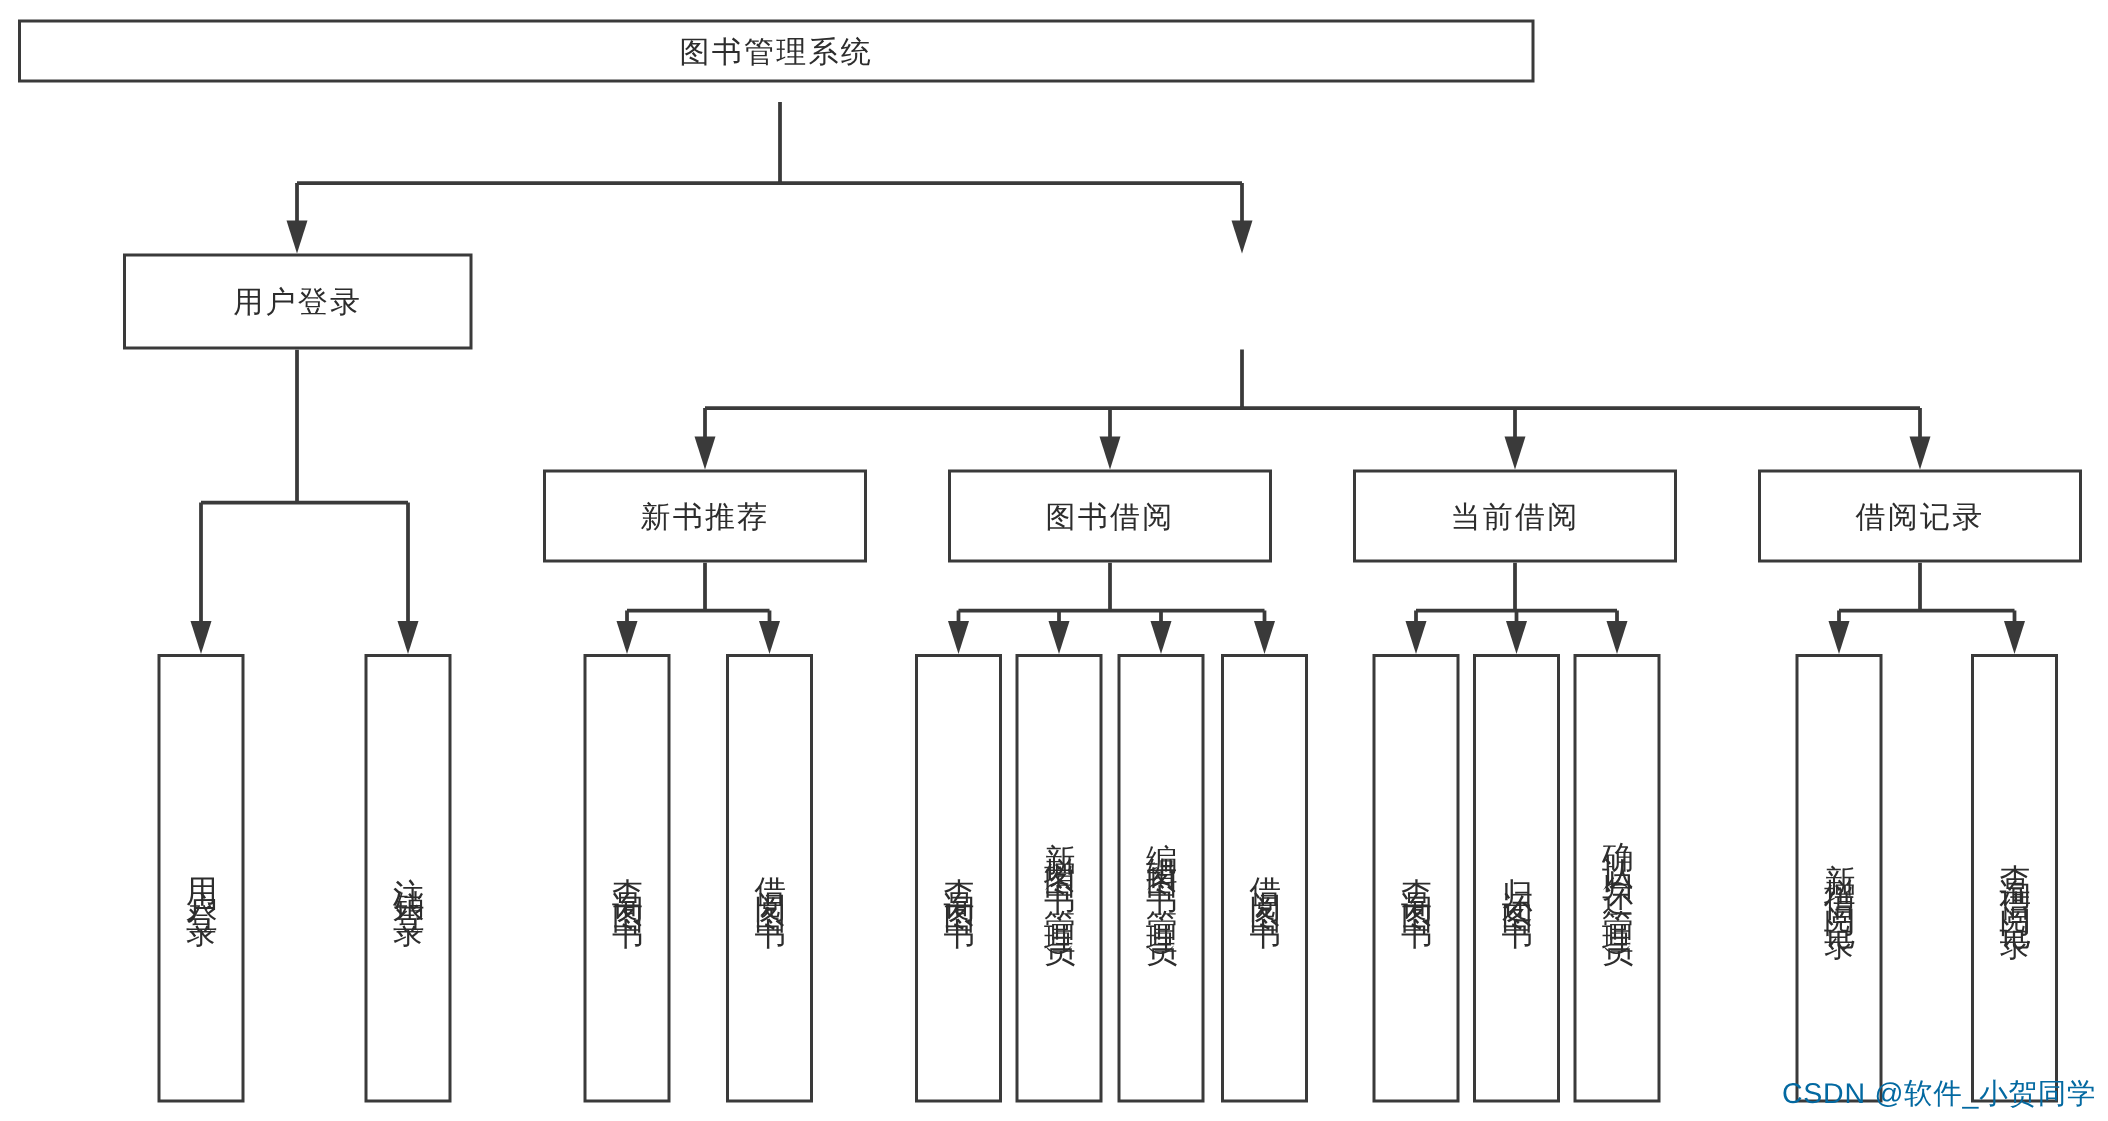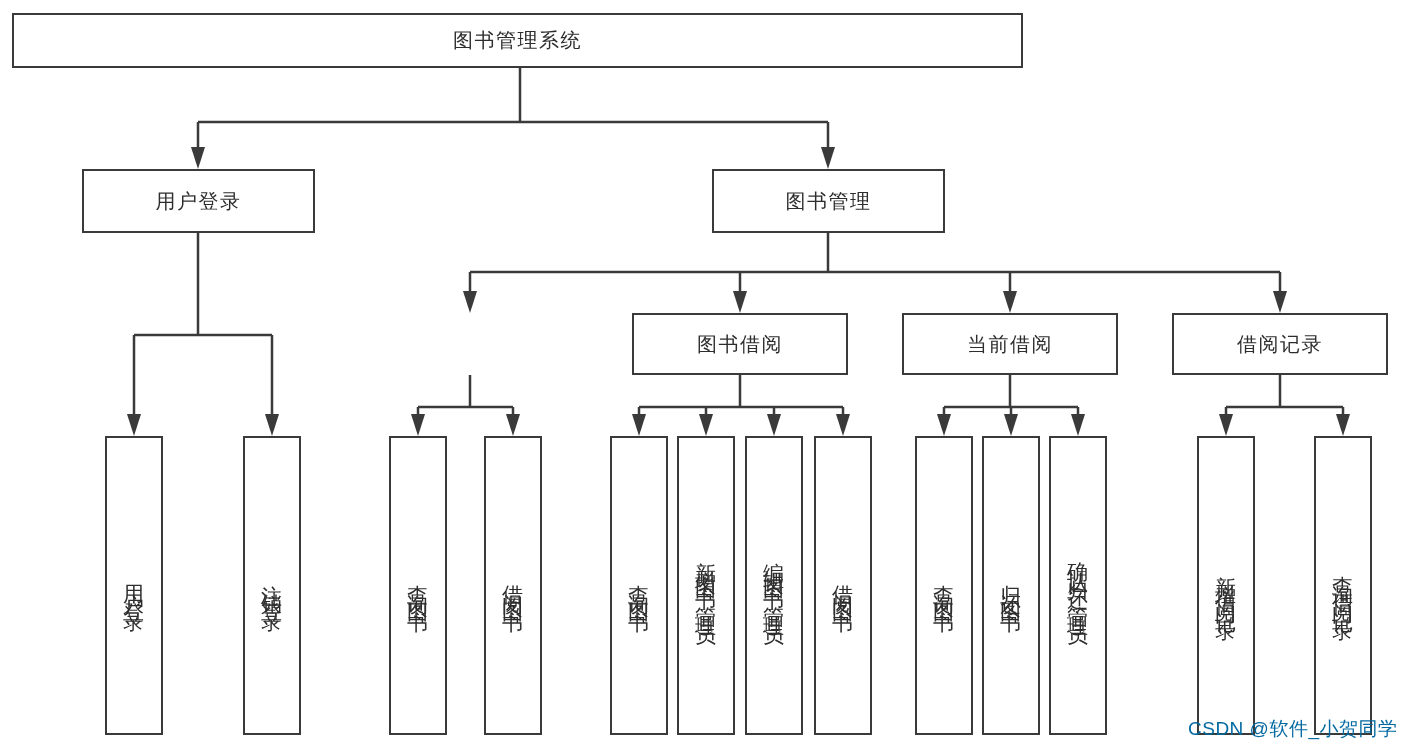--- a/index.html
+++ b/index.html
@@ -119,31 +119,31 @@
       <polygon points="1071,414 1085,414 1078,436"></polygon>
     </g>
 
     <g>
       <path d="M1280 375 V407 M1226 407 H1343 M1226 407 V421 M1343 407 V421"></path>
       <polygon points="1219,414 1233,414 1226,436"></polygon>
       <polygon points="1336,414 1350,414 1343,436"></polygon>
     </g>
   </svg>
 
-  <div class="node hnode" style="left:12px; top:13px; width:1011px; height:55px;">
+  <div class="node hnode" style="left:12px; top:13px; width:1011px; height:42px;">
     <span>图书管理系统</span>
   </div>
 
   <div class="node hnode" style="left:82px; top:169px; width:233px; height:64px;">
     <span>用户登录</span>
   </div>
-  <div class="node hnode" style="left:712px; top:169px; width:233px; height:64px;">
-    <span>图书管理</span>
+
+  <div class="node hnode" style="left:362px; top:313px; width:216px; height:62px;">
+    <span>新书推荐</span>
   </div>
-
   <div class="node hnode" style="left:902px; top:313px; width:216px; height:62px;">
     <span>当前借阅</span>
   </div>
   <div class="node hnode" style="left:632px; top:313px; width:216px; height:62px;">
     <span>图书借阅</span>
   </div>
   <div class="node hnode" style="left:1172px; top:313px; width:216px; height:62px;">
     <span>借阅记录</span>
   </div>
 

